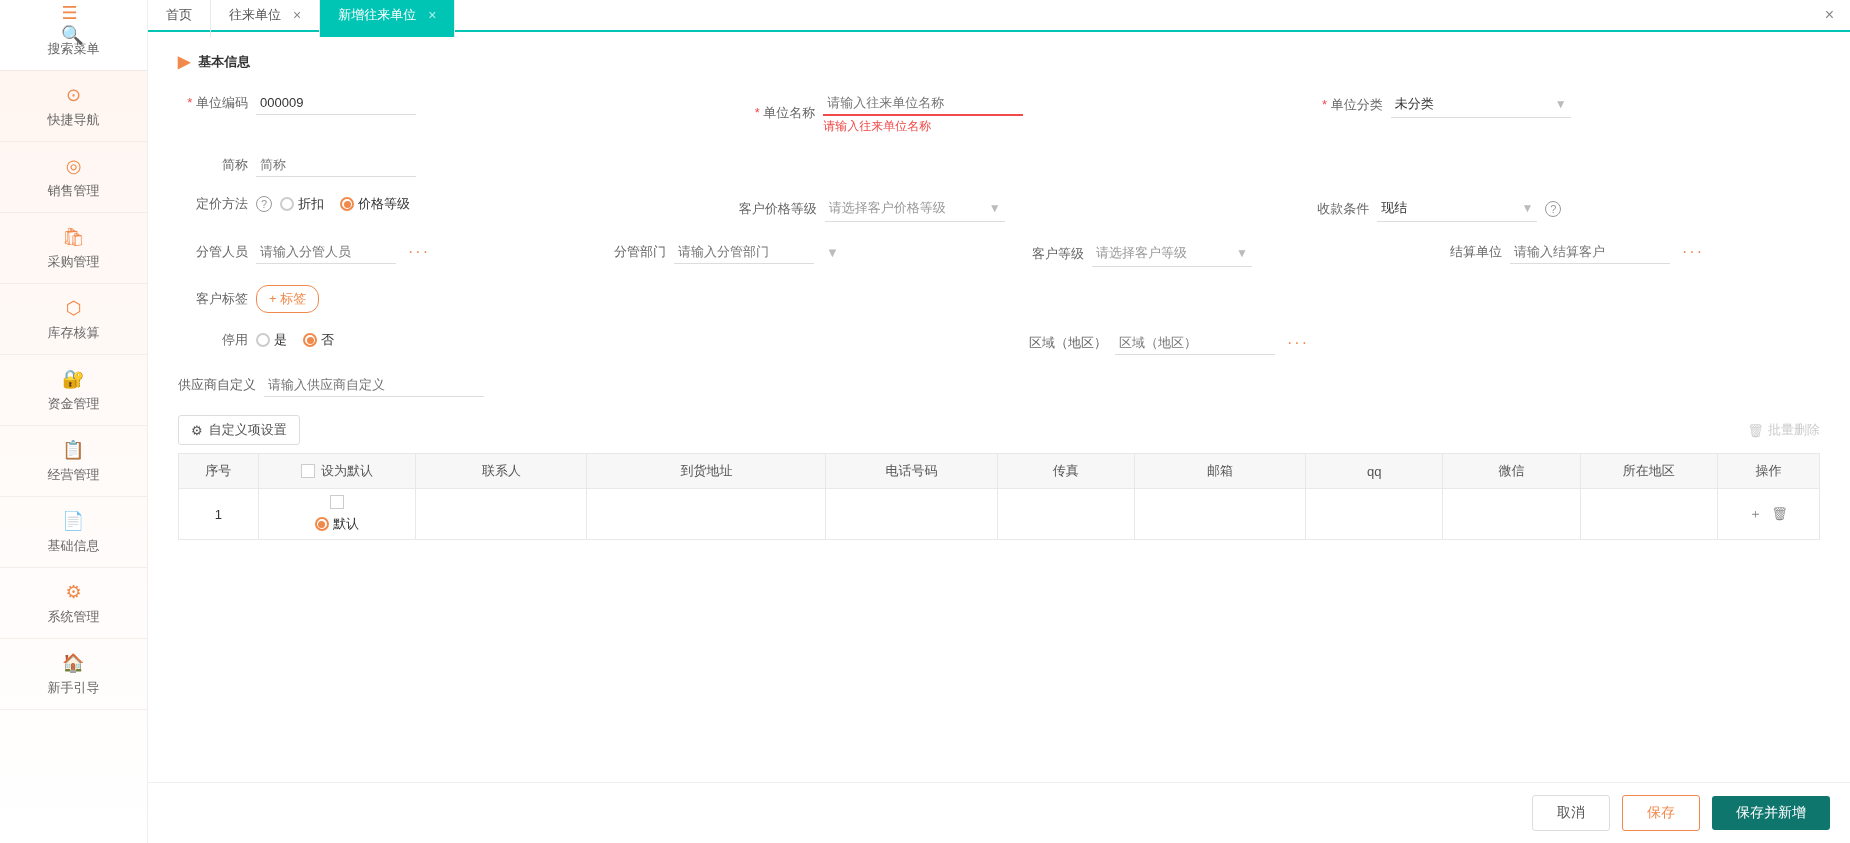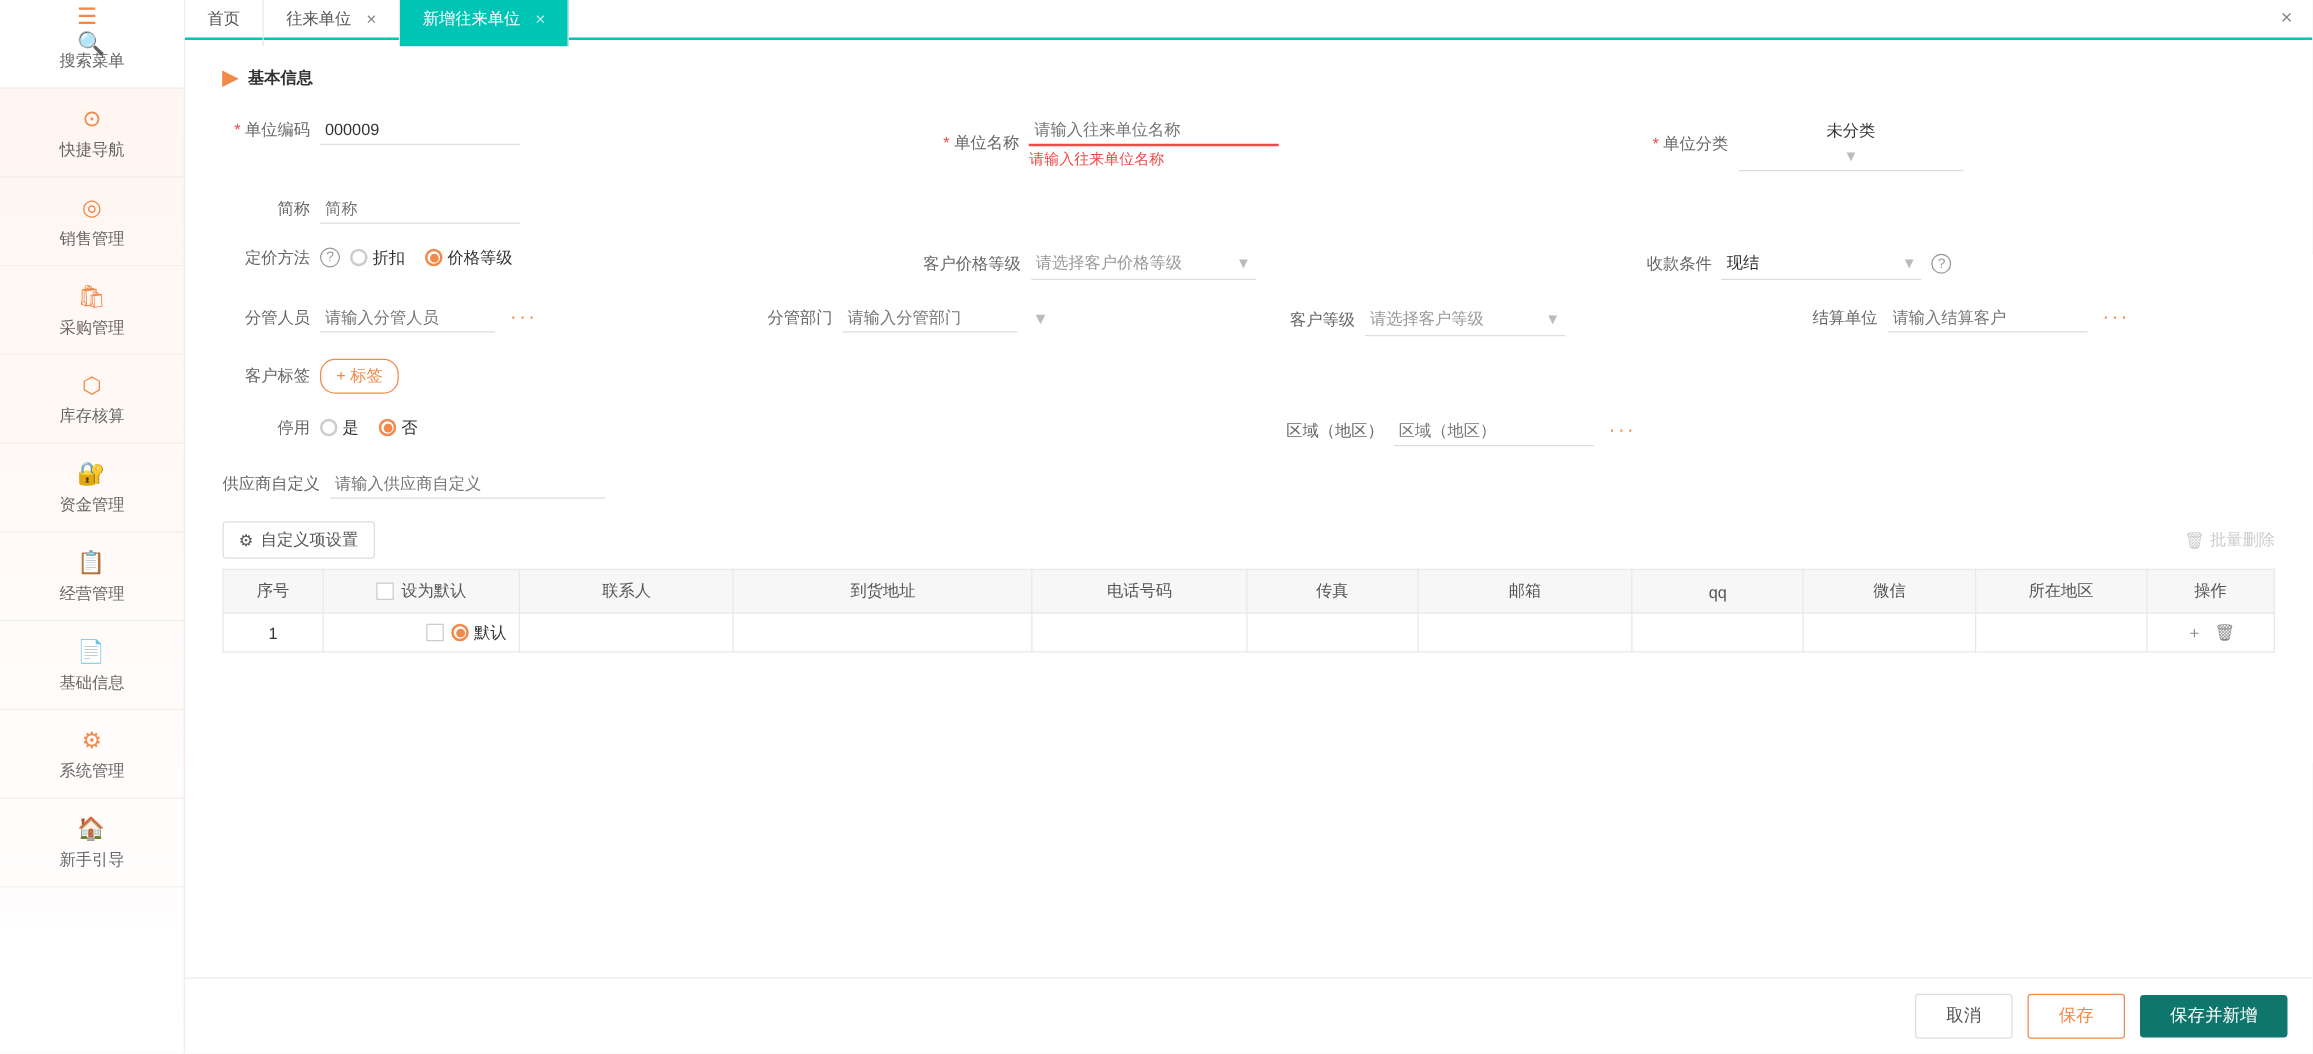--- a/index.html
+++ b/index.html
@@ -432,21 +432,21 @@
       </div>
       <div class="form-field" style="flex:1; margin-left: 60px;">
         <span class="label required">单位名称</span>
         <div class="field-wrap">
           <input type="text" class="error-border input-wide" style="width: 200px; border-bottom: 2px solid rgb(240, 74, 74);" placeholder="请输入往来单位名称">
           <span class="field-error">请输入往来单位名称</span>
         </div>
       </div>
       <div class="form-field" style="margin-left: 60px;">
         <span class="label required">单位分类</span>
-        <div class="select-field select-filled" style="min-width:180px;flex-direction:column;">
+        <div class="select-field select-filled" style="min-width:180px;">
           <span class="select-text">未分类</span>
           <span class="select-arrow">▼</span>
         </div>
       </div>
     </div>
 
     <div class="form-row">
       <div class="form-field">
         <span class="label">简称</span>
         <input type="text" style="width: 160px;" placeholder="简称">
@@ -577,21 +577,21 @@
             <th>qq</th>
             <th>微信</th>
             <th>所在地区</th>
             <th>操作</th>
           </tr>
         </thead>
         <tbody>
           <tr class="table-row">
             <td>1</td>
             <td>
-              <div style="display:flex;align-items:center;justify-content:flex-end;gap:6px;">
+              <div style="display:flex;align-items:center;justify-content:flex-start;gap:6px;flex-direction:column;">
                 <span class="checkbox"></span>
                 <div class="radio-item">
                   <div class="radio-circle checked"></div>
                   <span class="radio-label">默认</span>
                 </div>
               </div>
             </td>
             <td><input type="text" style="border: none; outline: none; width: 80px;"></td>
             <td><input type="text" style="border: none; outline: none; width: 120px;"></td>
             <td><input type="text" style="border: none; outline: none; width: 80px;"></td>

